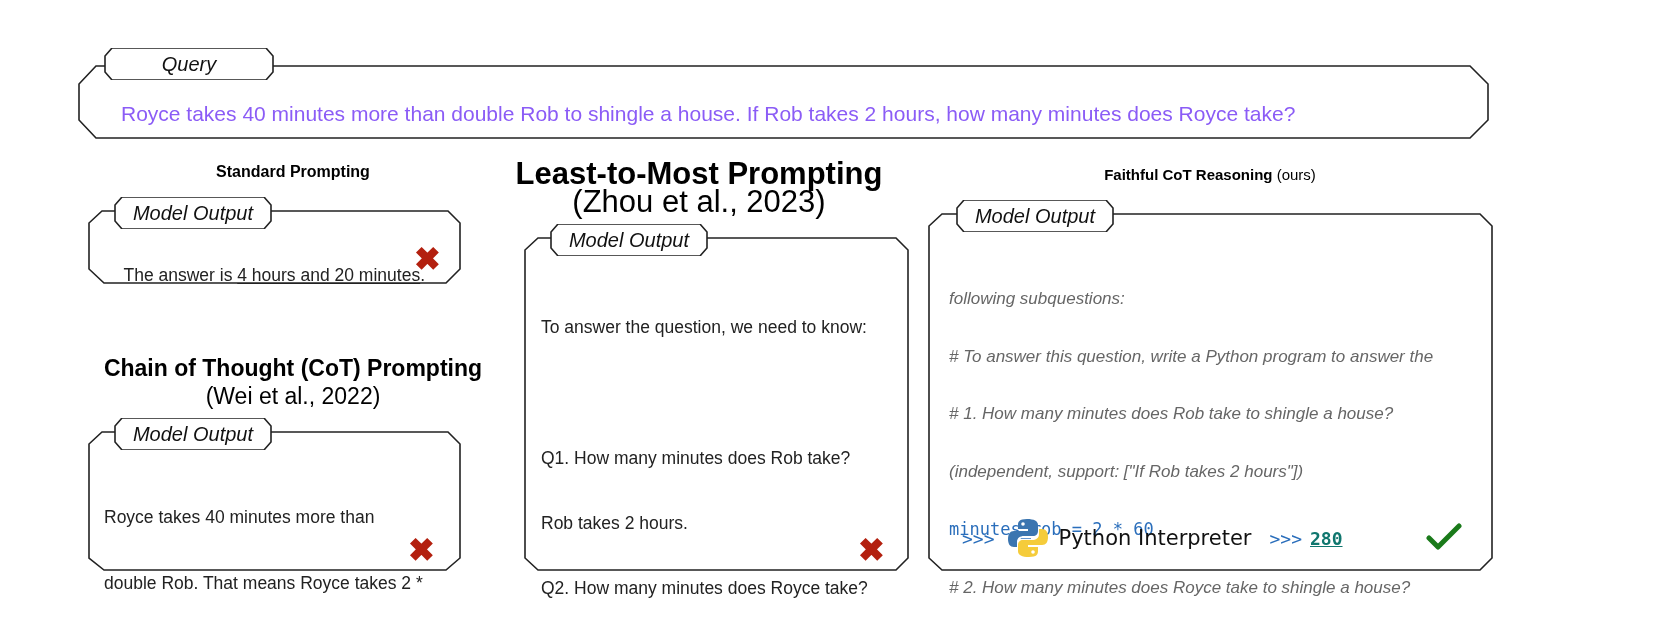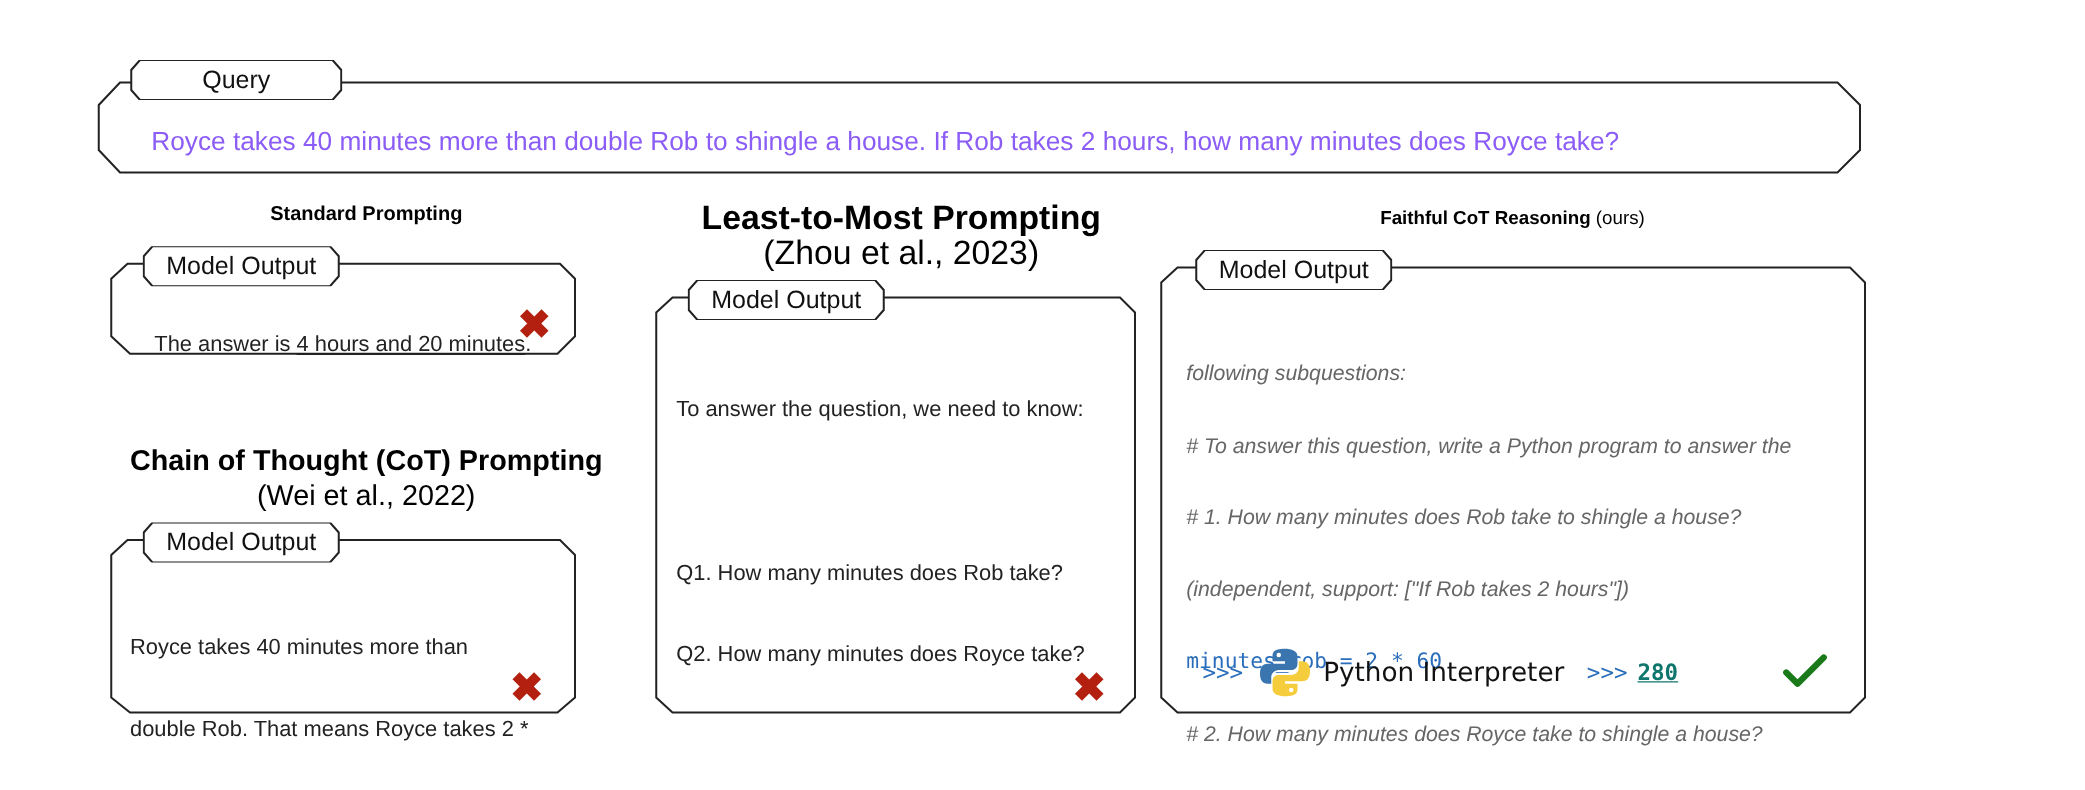--- a/index.html
+++ b/index.html
@@ -1,20 +1,20 @@
 <!DOCTYPE html>
 <html><head>
 <meta charset="utf-8">
 <style>
   html, body { margin: 0; padding: 0; background: #ffffff; }
   body { width: 1668px; height: 632px; position: relative; overflow: hidden;
          font-family: "Liberation Sans", sans-serif; color: #1a1a1a; }
   .frame { position: absolute; }
   .frame svg.border { position: absolute; left: 0; top: 0; overflow: visible; }
-  .tab { position: absolute; text-align: center; color: #111; }
+  .tab { position: absolute; text-align: center; color: #111; font-style: italic; }
   .tab svg { position: absolute; left: 0; top: 0; }
   .tab span { position: relative; display: block; }
   .heading { position: absolute; text-align: center; color: #000; }
   .heading b { font-weight: 700; }
   .body-text { position: absolute; font-size: 17.5px; line-height: 21.7px; color: #222; white-space: pre-wrap; }
   u { text-decoration: underline; text-underline-offset: 2px; margin-top: 39px; }
   .mark-x { position: absolute; color: #b3200f; font-weight: 700; font-size: 32px; line-height: 32px; }
   .mark-check { position: absolute; }
   .comment { color: #666; font-style: italic; font-size: 17px; line-height: 21.7px; }
   .code { color: #2a6ebb; font-family: "DejaVu Sans Mono", monospace; font-size: 17px; line-height: 21.7px; }
@@ -74,38 +74,39 @@
   </div>
   <div class="body-text" style="left:16px; top:46px;">
     <div>Royce takes 40 minutes more than</div>
     <div>double Rob. That means Royce takes 2 *</div>
     
     
   </div>
   <div class="mark-x" style="left:320px; top:116px;">✖</div>
 </div>
 
-<div class="heading" style="left:526px; top:160px; width:390px; font-size:27px; line-height:28px;">
+<div class="heading" style="left:504px; top:160px; width:390px; font-size:31px; line-height:28px;">
   <b>Least-to-Most Prompting</b><br>
   <span>(Zhou et al., 2023)</span>
 </div>
 <div class="frame" style="left:524px; top:224px; width:386px; height:348px;">
   <svg class="border" width="386" height="348">
     <path d="M14,14 L372,14 L384,26 L384,334 L372,346 L14,346 L1,334 L1,26 Z" fill="none" stroke="#222" stroke-width="1.6"></path>
   </svg>
   <div class="tab" style="left:26px; top:0; width:158px; height:32px;">
     <svg width="158" height="32">
         <path d="M8,0 L150,0 L157,8 L157,24 L150,32 L8,32 L1,24 L1,8 Z" fill="#fff" stroke="#222" stroke-width="1.6"></path>
       </svg>
     <span style="font-size:20px; line-height:32px;">Model Output</span>
   </div>
   <div class="body-text" style="left:17px; top:50px;">
     <div>To answer the question, we need to know:</div>
     <div style="height:21.7px"></div>
     <div>Q1. How many minutes does Rob take?</div>
+    <div>Rob takes 2 hours.</div>
     <div>Q2. How many minutes does Royce take?</div>
     
     
     
     
     
     
     
   </div>
   <div class="mark-x" style="left:334px; top:310px;">✖</div>

